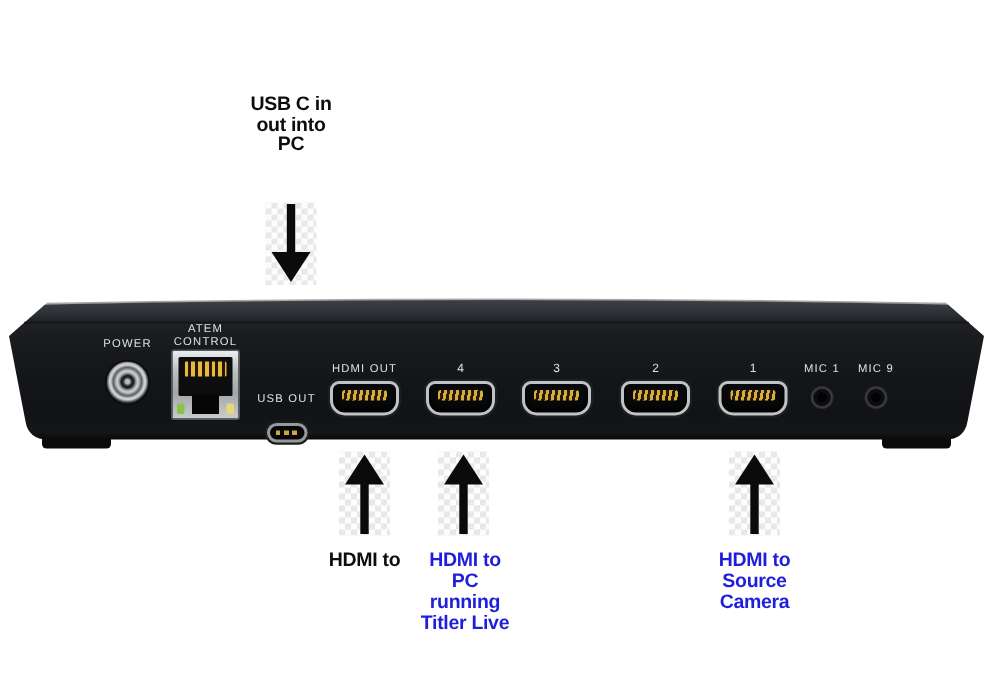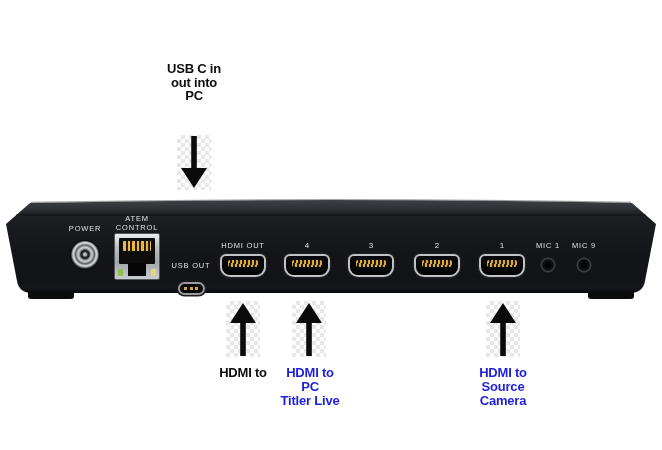--- a/index.html
+++ b/index.html
@@ -205,20 +205,21 @@
       <rect x="14.2" y="18" width="5.6" height="37" fill="#0b0b0b"></rect>
     </svg>
   </div>
 
   <div class="note monitor-note">
     <span>HDMI to</span>
   </div>
   <div class="note blue titler-note">
     <span>HDMI to</span>
     <span>PC</span>
+    <span>running</span>
     <span>Titler Live</span>
   </div>
   <div class="note blue camera-note">
     <span>HDMI to</span>
     <span>Source</span>
     <span>Camera</span>
   </div>
 
 </div>
 

